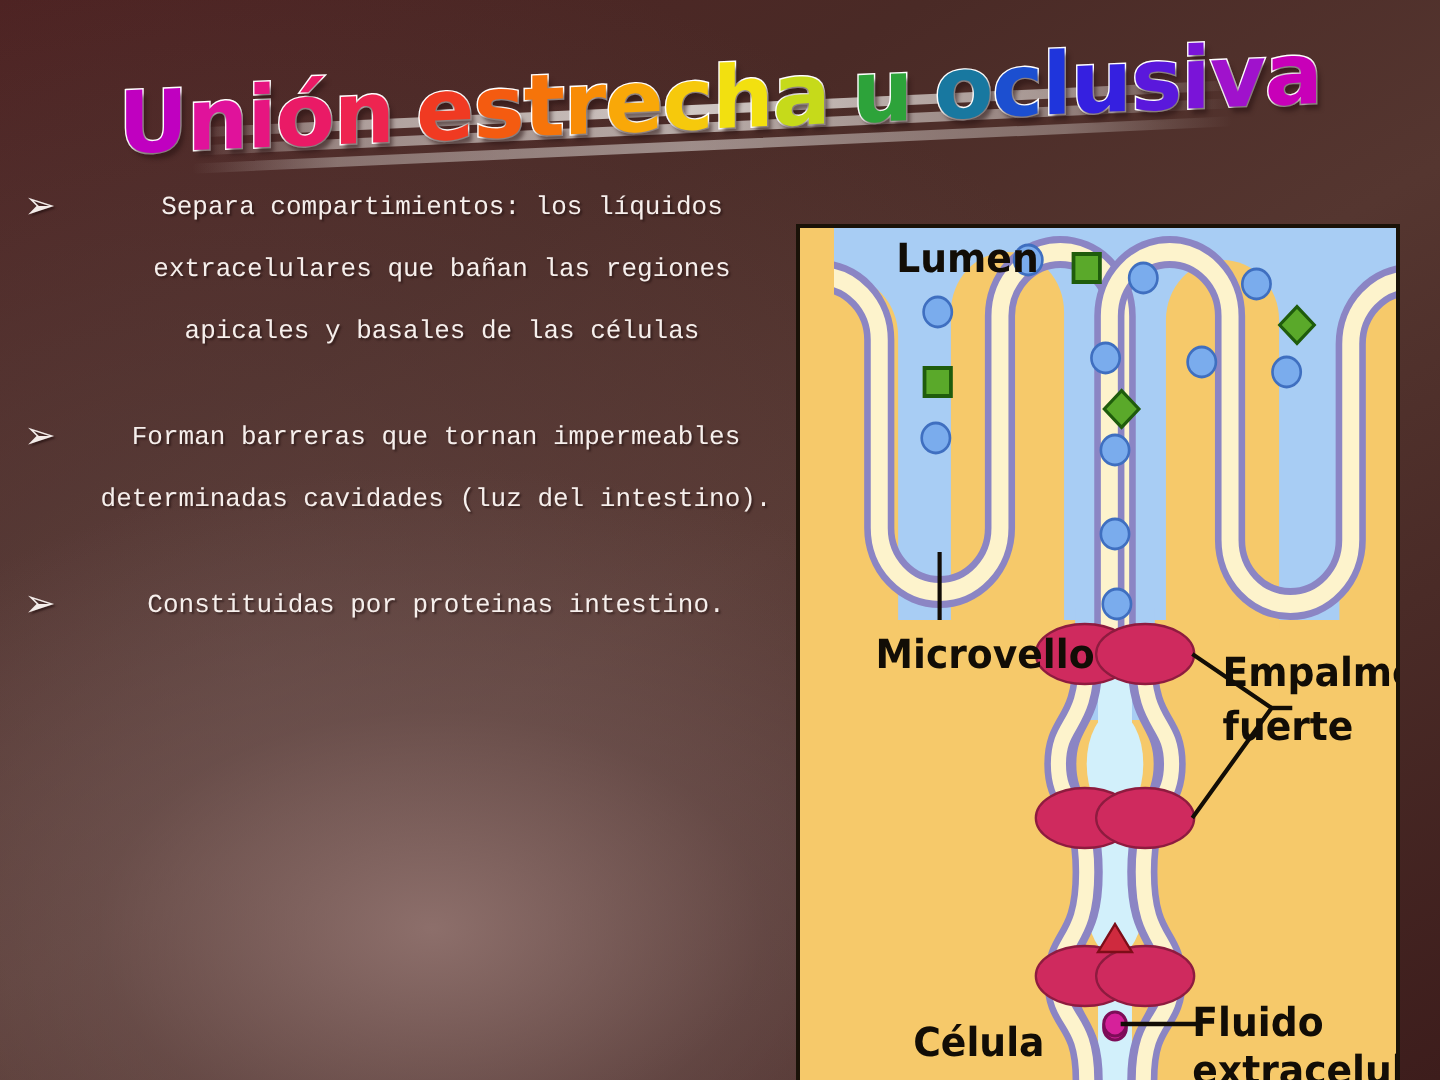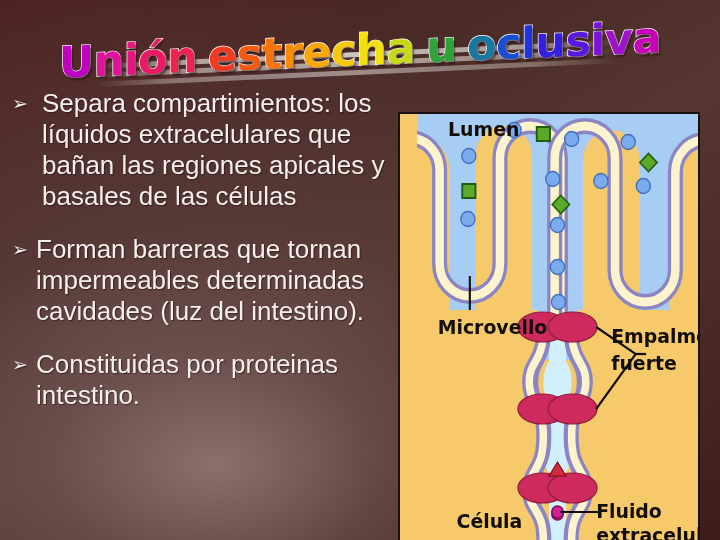--- a/index.html
+++ b/index.html
@@ -42,23 +42,24 @@
 
   
   #bullets{position:absolute;left:12px;top:88px;width:388px;}
   .bullet{display:flex;margin-bottom:22px;}
   .bullet-mark{
     flex:0 0 auto;width:24px;color:#f3ece9;font-size:19px;line-height:31px;
     font-family:"DejaVu Sans",sans-serif;
     text-shadow:1px 1px 1px rgba(30,12,12,.6);
   }
   .bullet-text{
-    flex:1 1 auto;color:#f6efec;font-size:26px;line-height:31px;
-    font-family:Liberation Sans, sans-serif;
+    flex:1 1 auto;color:#f6efec;font-size:13px;line-height:31px;
+    font-family:Liberation Mono, monospace;
     text-shadow:1px 1px 1px rgba(30,12,12,.55);
+    text-align:center;
   }
   .bullet.b1 .bullet-text{padding-left:6px;}
 
   
   #diagram{
     position:absolute;left:398px;top:112px;width:302px;height:428px;
     background:#f6c96a;
     border:2px solid #1a1208;
     border-bottom:none;
     box-sizing:border-box;

